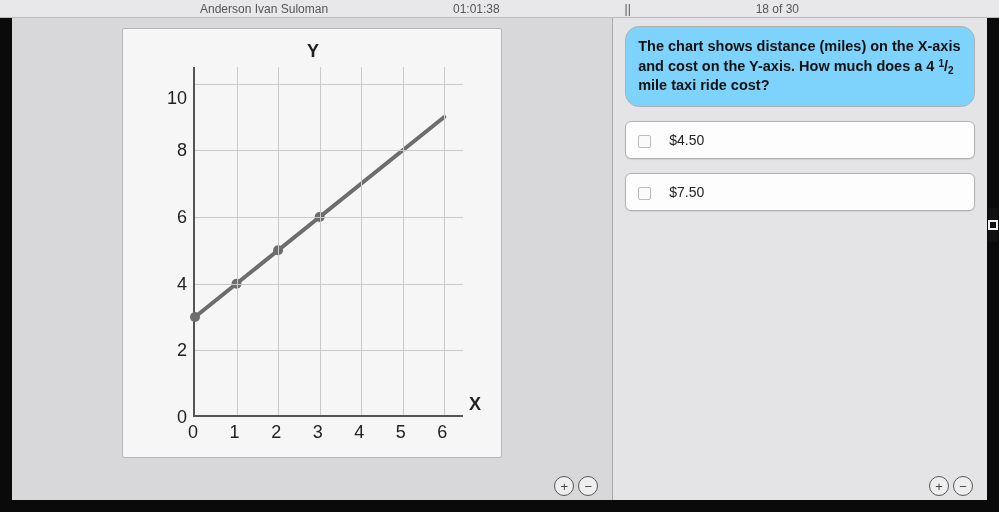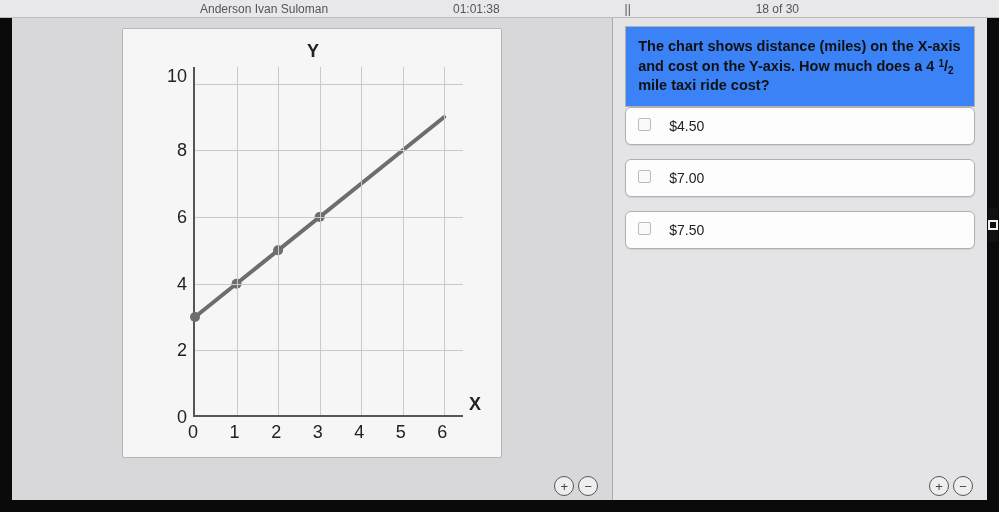--- a/index.html
+++ b/index.html
@@ -97,40 +97,41 @@
     color: #222;
     transform: translateX(-50%);
   }
   .plot-svg {
     position: absolute;
     left: 0; top: 0; width: 100%; height: 100%;
     overflow: visible;
   }
   
   .question-box {
-    background: #3b82f6;
+    background: #7dd3fc;
     border: 1px solid #b0b0b0;
-    border-radius: 0;
+    border-radius: 14px;
     padding: 10px 12px;
     font-size: 14.5px;
     font-weight: bold;
     color: #111;
     line-height: 1.35;
+    margin-bottom: 14px;
   }
   .question-box .frac-whole { }
   .question-box sup { font-size: 10px; vertical-align: top; position: relative; top: 0px; }
   .question-box sub { font-size: 10px; vertical-align: bottom; position: relative; bottom: -1px; }
   .option {
     background: #fdfdfd;
     border: 1px solid #b0b0b0;
     border-radius: 6px;
     padding: 10px 12px;
     margin-bottom: 14px;
     display: flex;
-    align-items: flex-start;
+    align-items: flex-end;
     cursor: pointer;
     box-shadow: 0 1px 1px rgba(0,0,0,0.08);
   }
   .option .chk {
     width: 13px; height: 13px;
     border: 1px solid #bbb;
     border-radius: 2px;
     margin-right: 18px;
     background: #fafafa;
   }
@@ -210,21 +211,21 @@
             <div class="grid-h" style="top: 216.667px;"></div>
             <div class="grid-h" style="top: 150px;"></div>
             <div class="grid-h" style="top: 83.3333px;"></div>
             <div class="grid-h" style="top: 16.6667px;"></div>
           </div>
       <div class="ytick" style="top: 378px;">0</div>
           <div class="ytick" style="top: 311.333px;">2</div>
           <div class="ytick" style="top: 244.667px;">4</div>
           <div class="ytick" style="top: 178px;">6</div>
           <div class="ytick" style="top: 111.333px;">8</div>
-          <div class="ytick" style="top: 37px;">10</div>
+          <div class="ytick" style="top: 59px;">10</div>
           <div class="xtick" style="left: 58px;">0</div>
           <div class="xtick" style="left: 99.5385px;">1</div>
           <div class="xtick" style="left: 141.077px;">2</div>
           <div class="xtick" style="left: 182.615px;">3</div>
           <div class="xtick" style="left: 224.154px;">4</div>
           <div class="xtick" style="left: 265.692px;">5</div>
           <div class="xtick" style="left: 307.231px;">6</div>
         </div>
     </div>
     <div class="footer-controls">
@@ -241,24 +242,20 @@
     <div class="question-box">
       <span>The chart shows distance (miles) on the X-axis and cost on the Y-axis. How much does a 4 </span><span class="frac-whole"><sup>1</sup>/<sub>2</sub></span><span> mile taxi ride cost?</span>
     </div>
     <div id="options">
         <div class="option">
           <span class="chk"></span>
           <span class="label">$4.50</span>
         </div>
         <div class="option">
           <span class="chk"></span>
-          <span class="label">$7.00</span>
-        </div>
-        <div class="option">
-          <span class="chk"></span>
           <span class="label">$7.50</span>
         </div>
       </div>
     <div class="charms"></div>
     <div class="footer-controls">
       <div class="circle-btn">
           <span>+</span>
         </div>
       <div class="circle-btn">
           <span>−</span>

